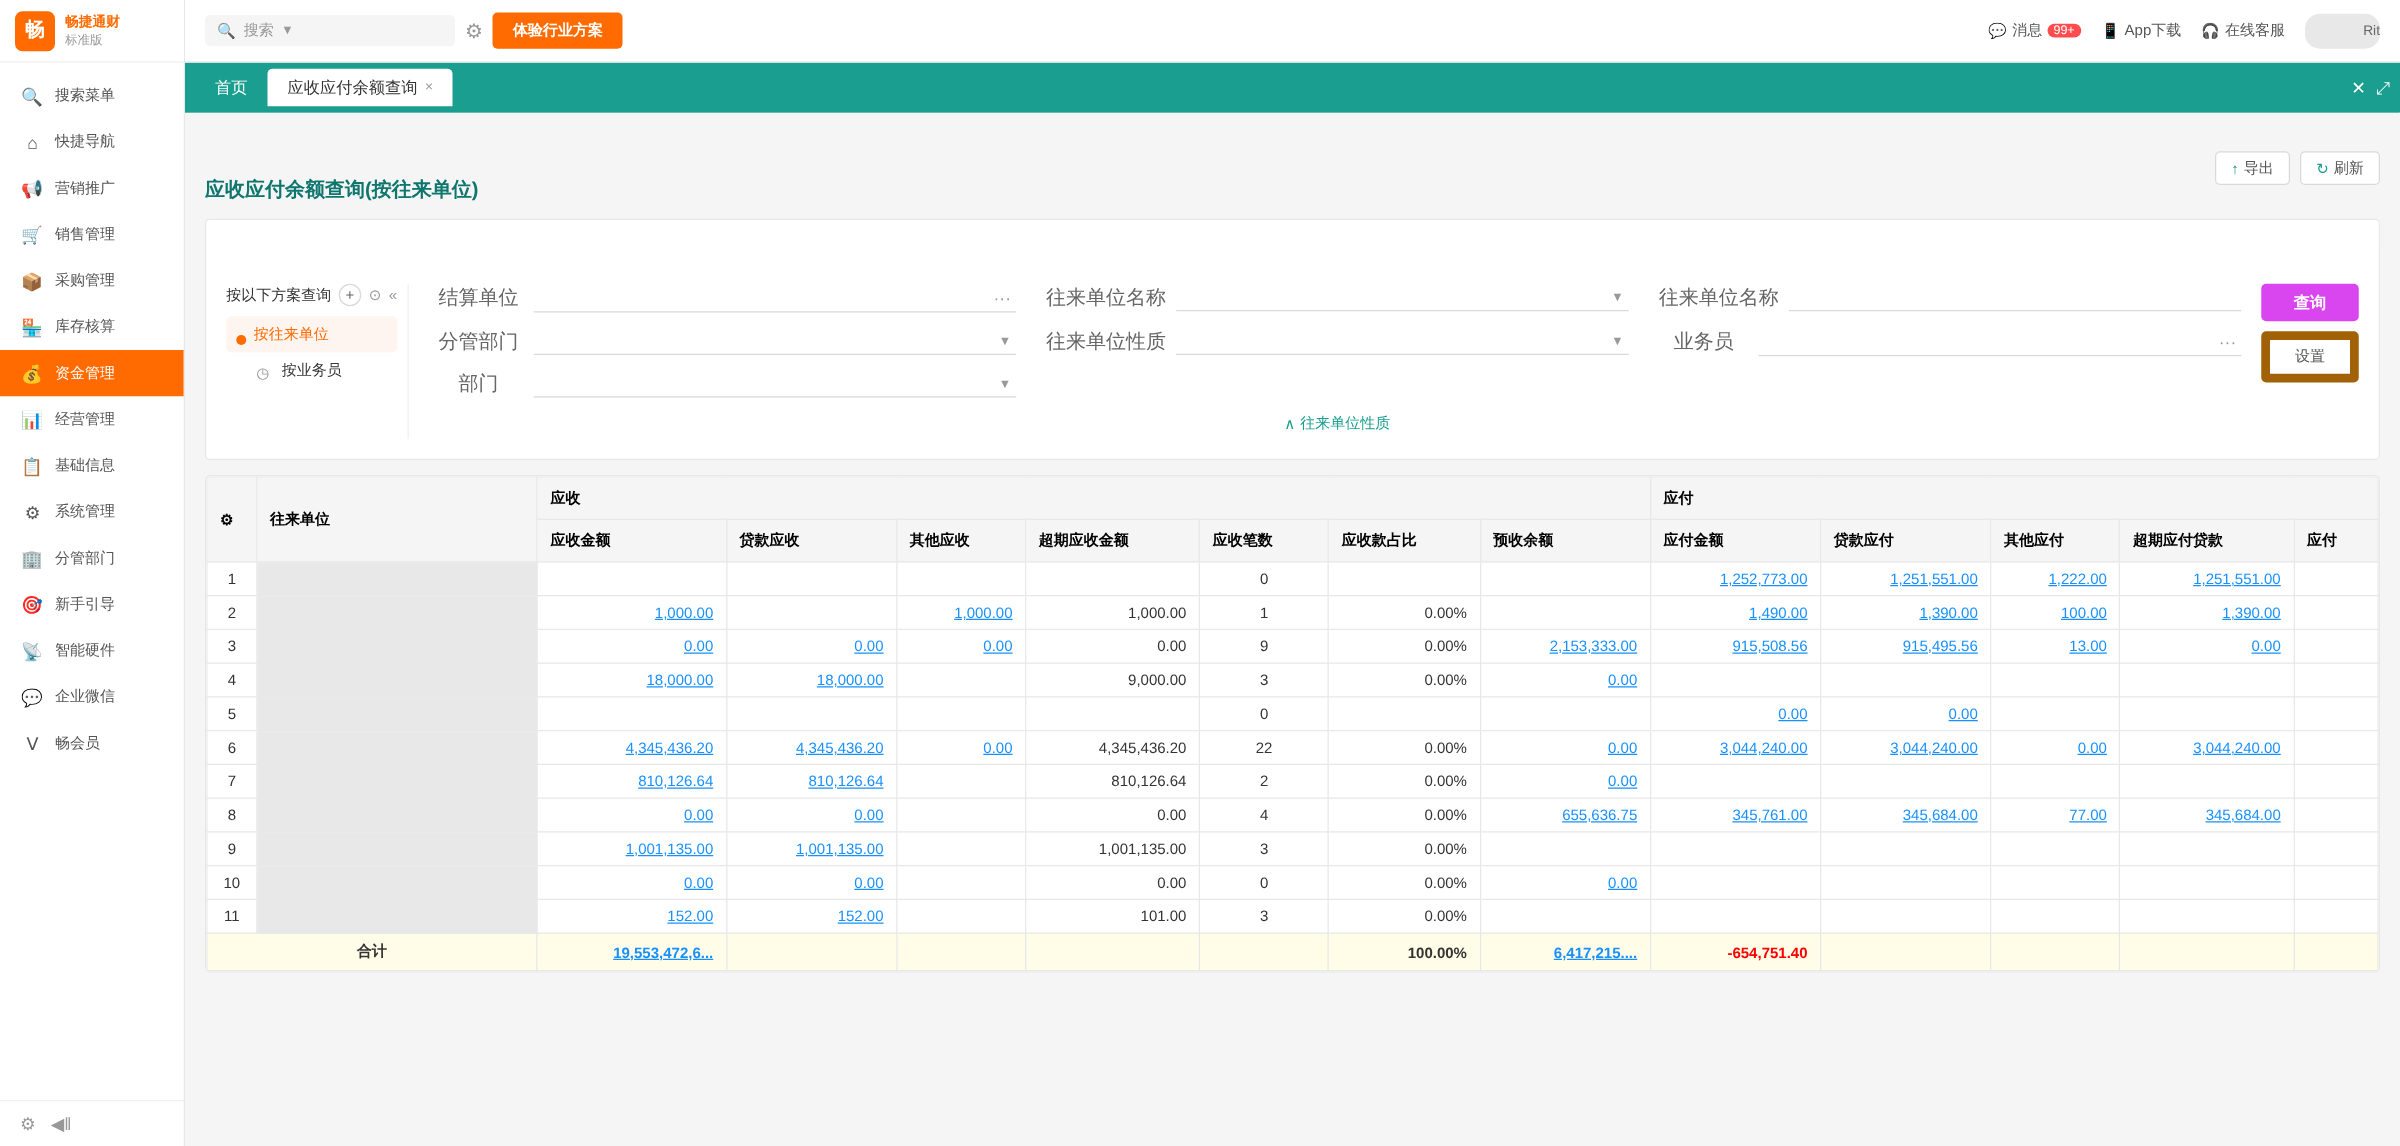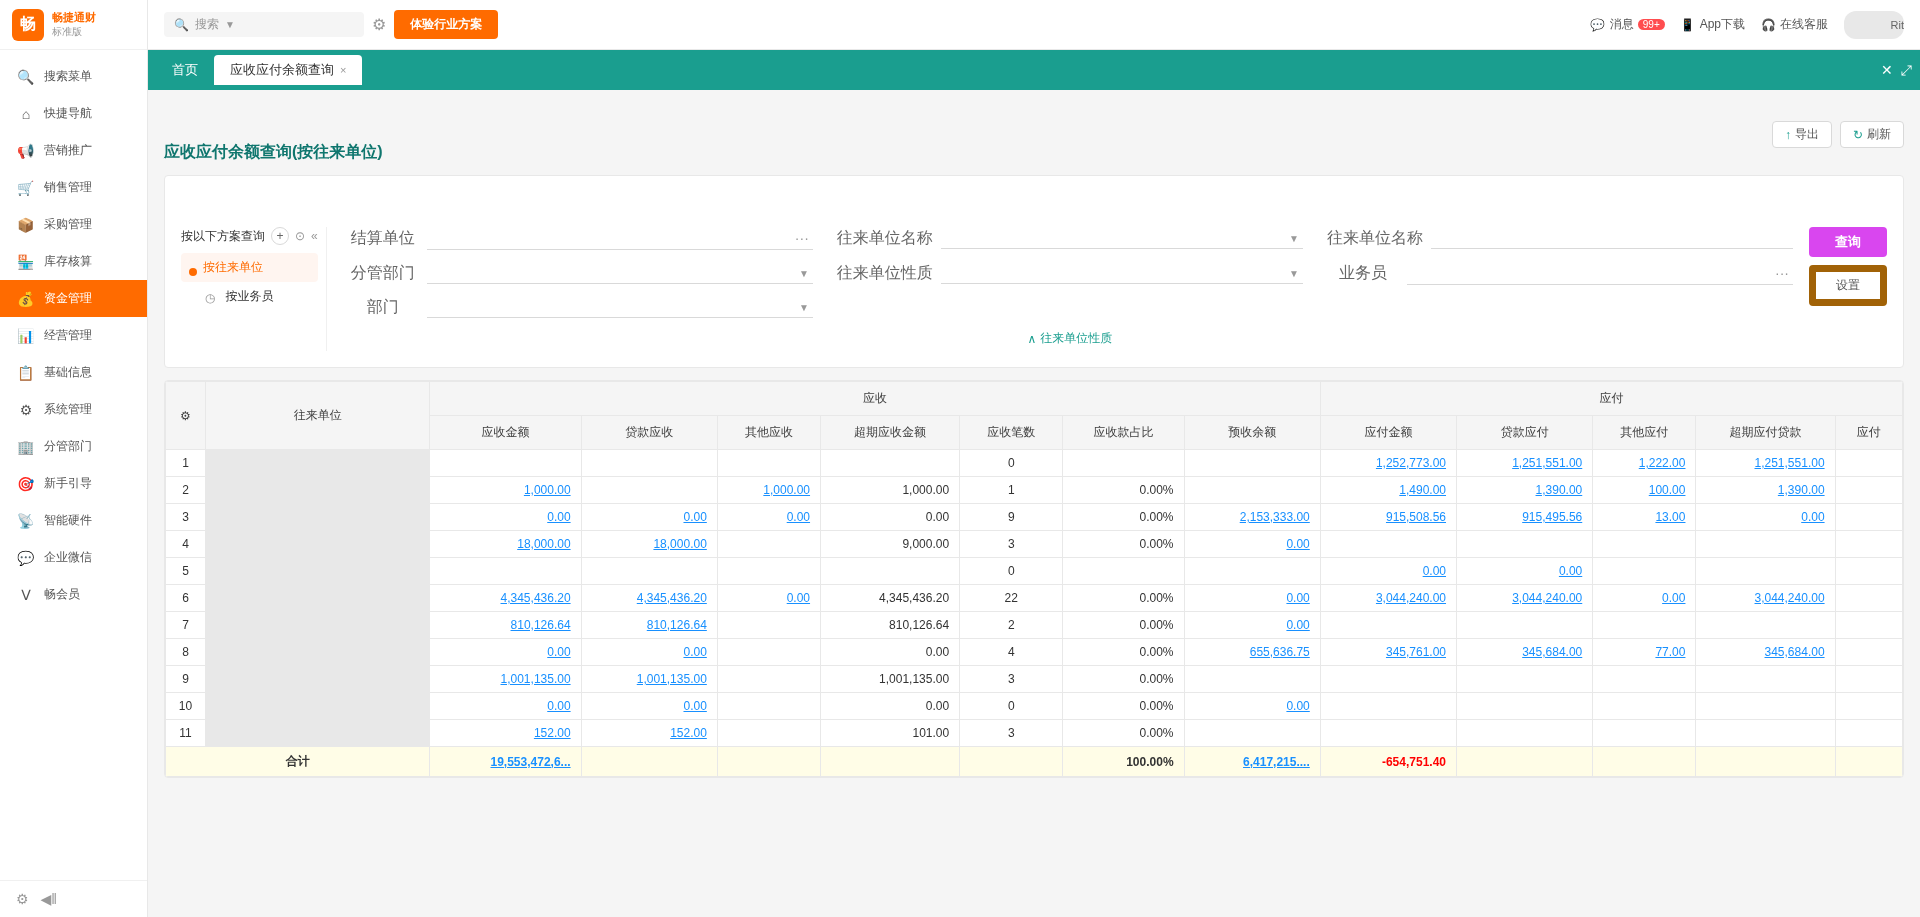--- a/index.html
+++ b/index.html
@@ -117,21 +117,21 @@
       padding: 5px 20px; font-size: 12px; cursor: pointer;
     }
 
     
     .table-container {
       background: white; border: 1px solid #e8e8e8; border-radius: 4px; overflow: auto;
     }
     .data-table { width: 100%; border-collapse: collapse; font-size: 12px; }
     .data-table th {
       background: #f5f5f5; border: 1px solid #e8e8e8; padding: 8px 10px;
-      text-align: center; font-weight: normal; color: #404040; white-space: nowrap;
+      text-align: left; font-weight: bold; color: #000000; white-space: nowrap;
     }
     .data-table td {
       border: 1px solid #e8e8e8; padding: 6px 10px;
       color: #333; white-space: nowrap;
     }
     .data-table td.num { text-align: right; }
     .data-table td.center { text-align: center; }
     .data-table .link-cell { color: #1890ff; text-decoration: underline; cursor: pointer; text-align: right; }
     .th-group { background: #e8f4f0; }
     .footer-row td { background: #fffde7; font-weight: bold; }

